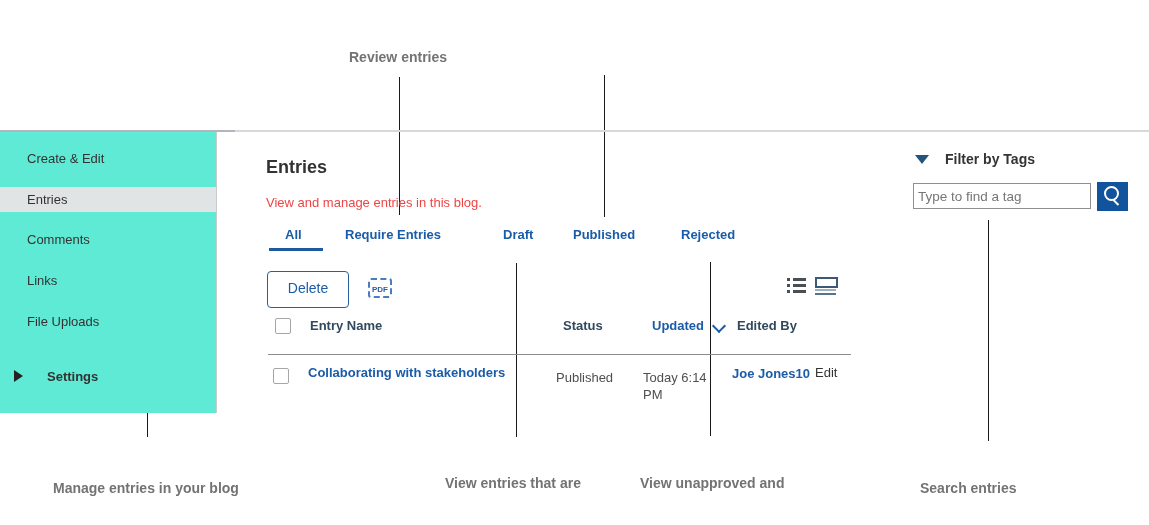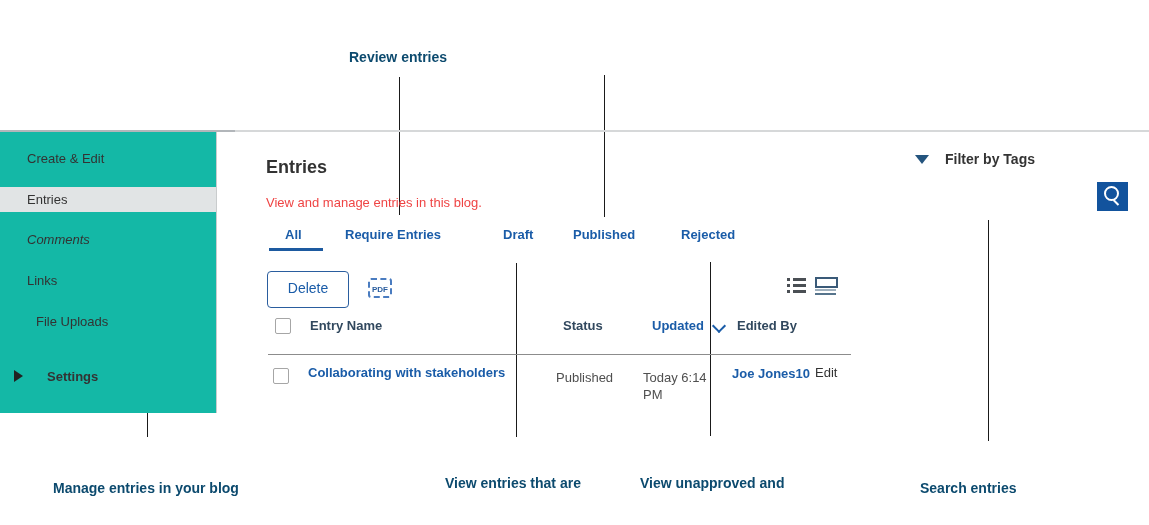--- a/index.html
+++ b/index.html
@@ -1,27 +1,27 @@
 <!DOCTYPE html>
 <html><head>
 <meta charset="utf-8">
 <style>
   html,body{margin:0;padding:0;background:#fff;}
   #screen{
     position:relative;width:1149px;height:525px;background:#ffffff;
     font-family:"Liberation Sans", sans-serif;overflow:hidden;
   }
   
-  .callout{position:absolute;font-size:14px;font-weight:700;color:#0c4a6e;line-height:17px;white-space:pre;}
+  .callout{position:absolute;font-size:14px;font-weight:700;color:#737373;line-height:17px;white-space:pre;}
   .vline{position:absolute;width:1px;background:#1a1a1a;}
   
   .divider{position:absolute;left:0;top:130;width:1149px;height:2px;background:#d6d8d9;}
   .divider-dark{position:absolute;left:0;top:130px;width:235px;height:2px;background:#b2b6ba;}
   
-  .sidebar{position:absolute;left:0;top:132px;width:216px;height:281px;background:#14b8a6;border-right:1px solid #c9cccd;}
+  .sidebar{position:absolute;left:0;top:132px;width:216px;height:281px;background:#5eead4;border-right:1px solid #c9cccd;}
   .side-item{position:absolute;left:27px;font-size:13px;color:#333;cursor:pointer;}
   .side-selected{position:absolute;left:0;top:55px;width:216px;height:25px;background:#e1e4e5;}
   .tri-right{position:absolute;width:0;height:0;border-top:6px solid transparent;border-bottom:6px solid transparent;border-left:9px solid #222;}
   .tri-down{position:absolute;width:0;height:0;border-left:7px solid transparent;border-right:7px solid transparent;border-top:9px solid #24547e;}
   
   .h1{position:absolute;left:266px;top:157px;font-size:18px;font-weight:700;color:#333;}
   .subtitle{position:absolute;left:266px;top:195px;font-size:13px;color:#ef4444;}
   .tab{position:absolute;top:227px;font-size:13px;font-weight:700;color:#1a5ca8;cursor:pointer;}
   .tab-underline{position:absolute;left:269px;top:248px;width:54px;height:3px;background:#1d5aa0;}
   .btn-delete{position:absolute;left:267px;top:271px;width:80px;height:35px;border:1px solid #2a5d9e;border-radius:4px;
@@ -84,23 +84,23 @@
     
   </div>
 
   <div class="divider" style="top:130px;"></div>
   <div class="divider-dark"></div>
 
   <div class="sidebar">
     <div class="side-selected"></div>
     <div class="side-item" style="top:19px;">Create &amp; Edit</div>
     <div class="side-item" style="top:60px;">Entries</div>
-    <div class="side-item" style="top:100px;font-style:italic;">Comments</div>
+    <div class="side-item" style="top:100px;">Comments</div>
     <div class="side-item" style="top:141px;">Links</div>
-    <div class="side-item" style="top:182px;margin-left:9px;">File Uploads</div>
+    <div class="side-item" style="top:182px;">File Uploads</div>
     <span class="tri-right" style="left:14px;top:238px;"></span>
     <div class="side-item" style="left:47px;top:237px;font-weight:700;">Settings</div>
   </div>
 
   <div class="h1">Entries</div>
   <div class="subtitle">View and manage entries in this blog.</div>
 
   <div class="tab" style="left:285px;">All</div>
   <div class="tab-underline"></div>
   <div class="tab" style="left:345px;">Require Entries</div>
@@ -137,18 +137,19 @@
     <div class="cell link" style="left:308px;top:365px;">Collaborating with stakeholders</div>
     <div class="cell" style="left:556px;top:370px;">Published</div>
     <div class="cell" style="left:643px;top:370px;">Today 6:14</div>
     <div class="cell" style="left:643px;top:387px;">PM</div>
     <div class="cell link" style="left:732px;top:366px;">Joe Jones10</div>
     <div class="cell" style="left:815px;top:365px;color:#333;">Edit</div>
   </div>
 
   <span class="tri-down" style="left:915px;top:155px;"></span>
   <div class="tags-title">Filter by Tags</div>
+  <input class="tag-input" type="text" placeholder="Type to find a tag" style="">
   <button class="search-btn">
     <span class="mag-circle"></span>
     <span class="mag-handle"></span>
   </button>
 
 </div>
 
 </body></html>

